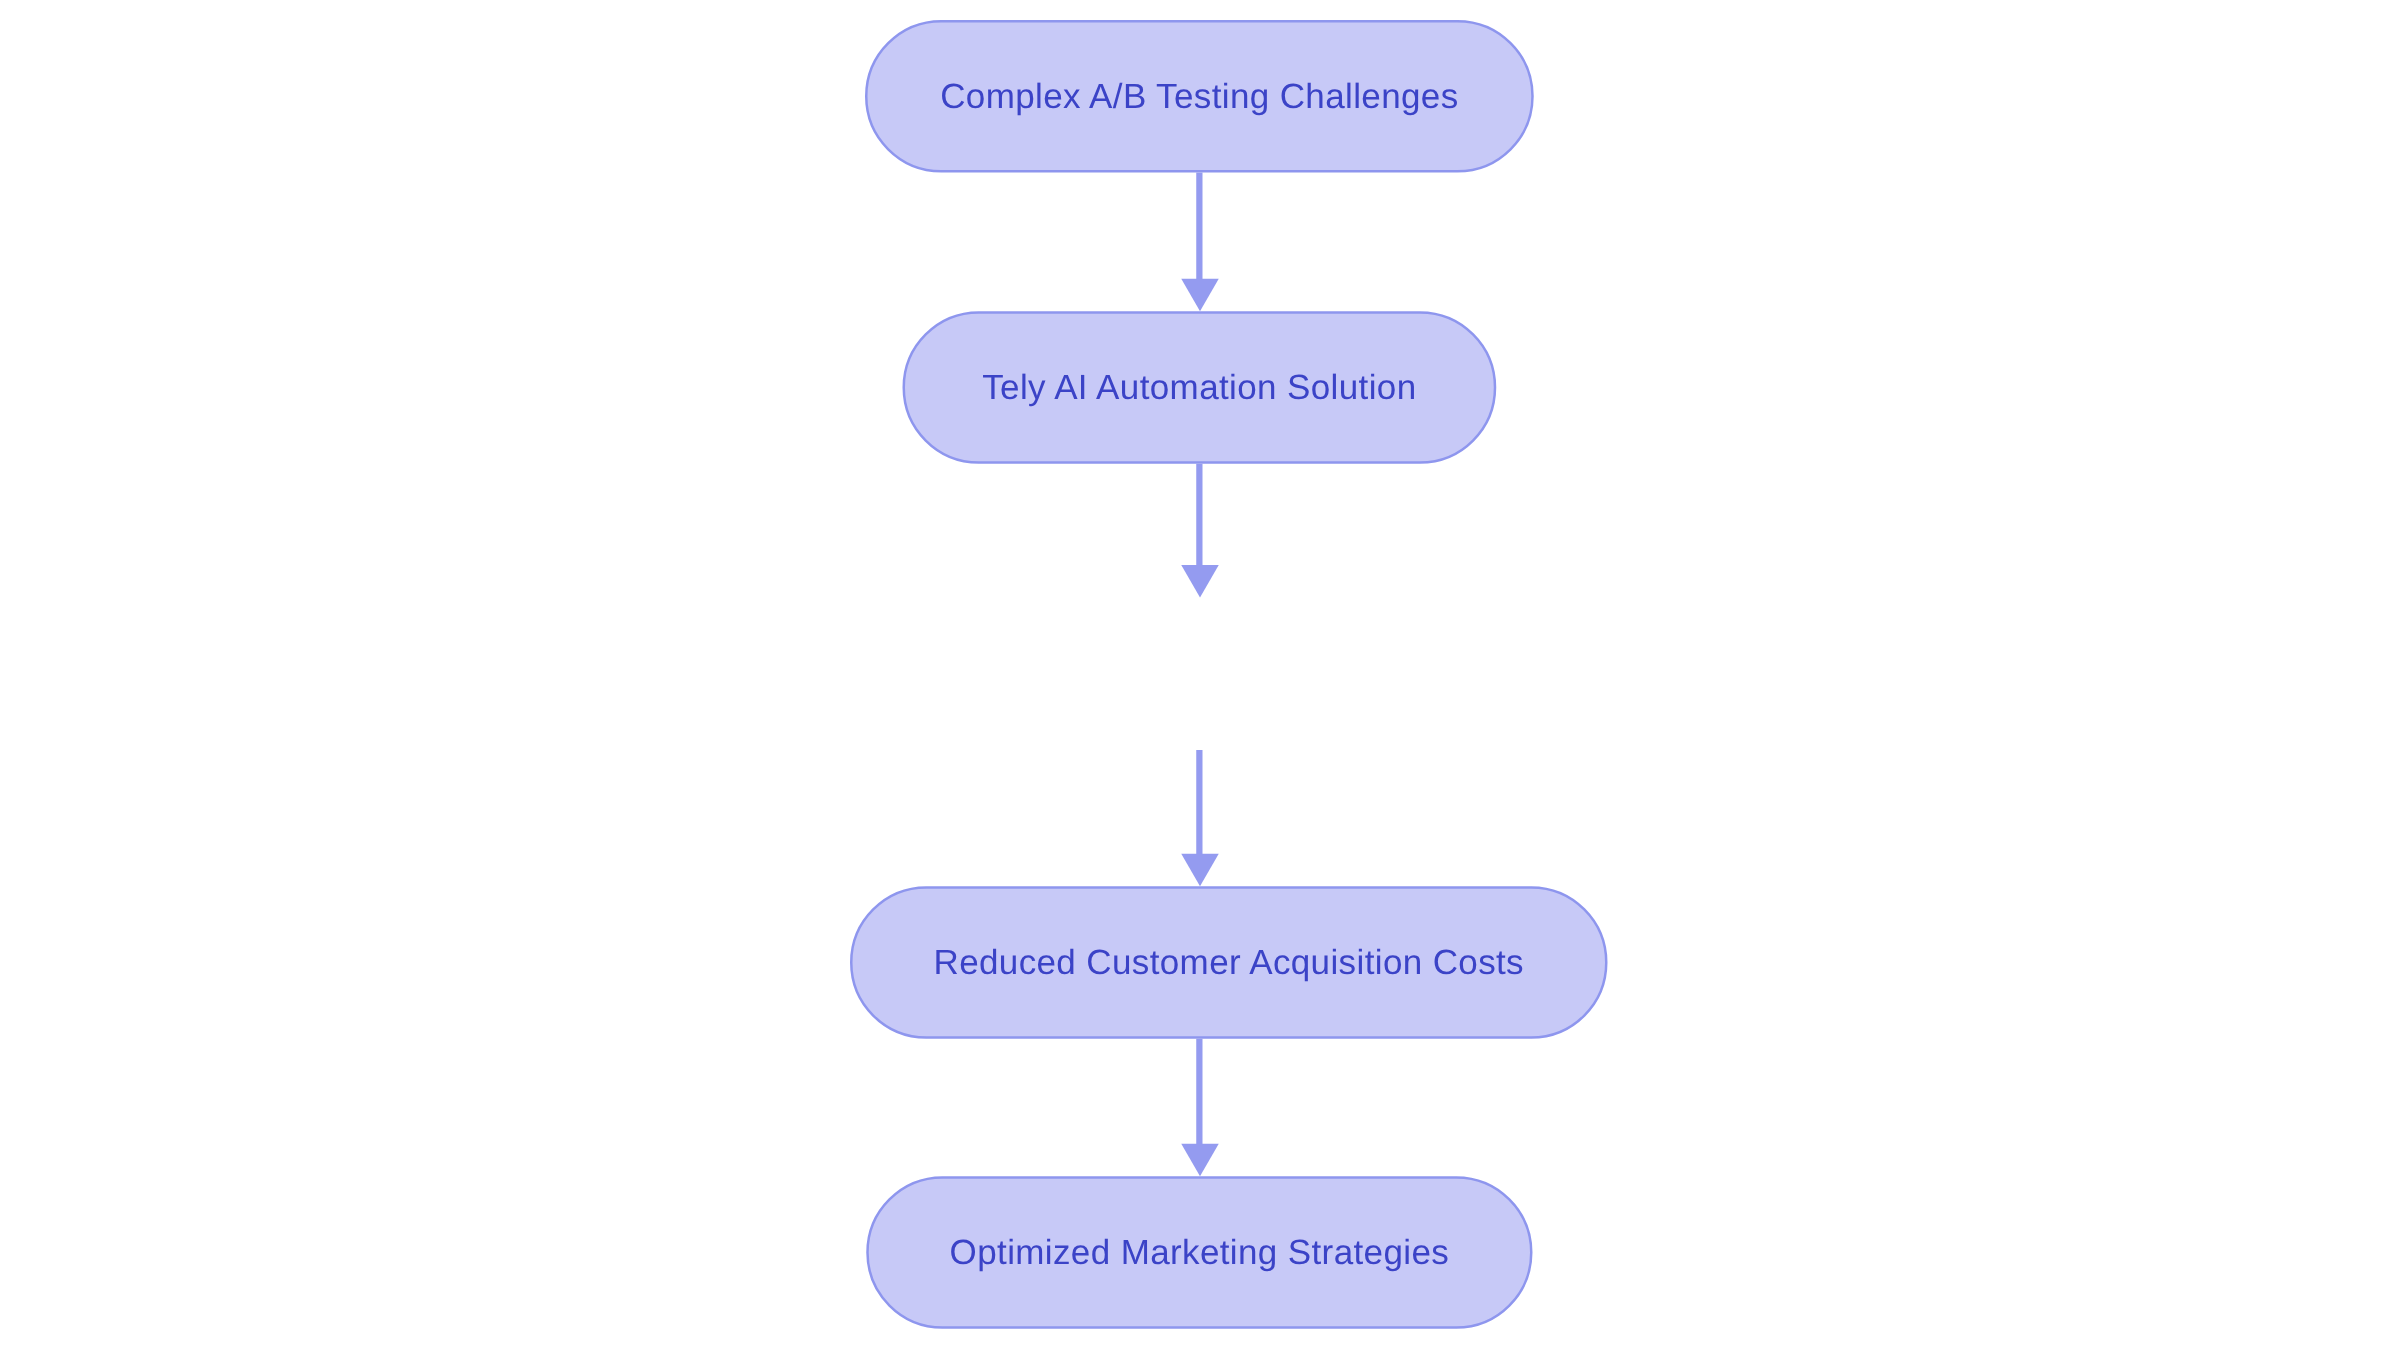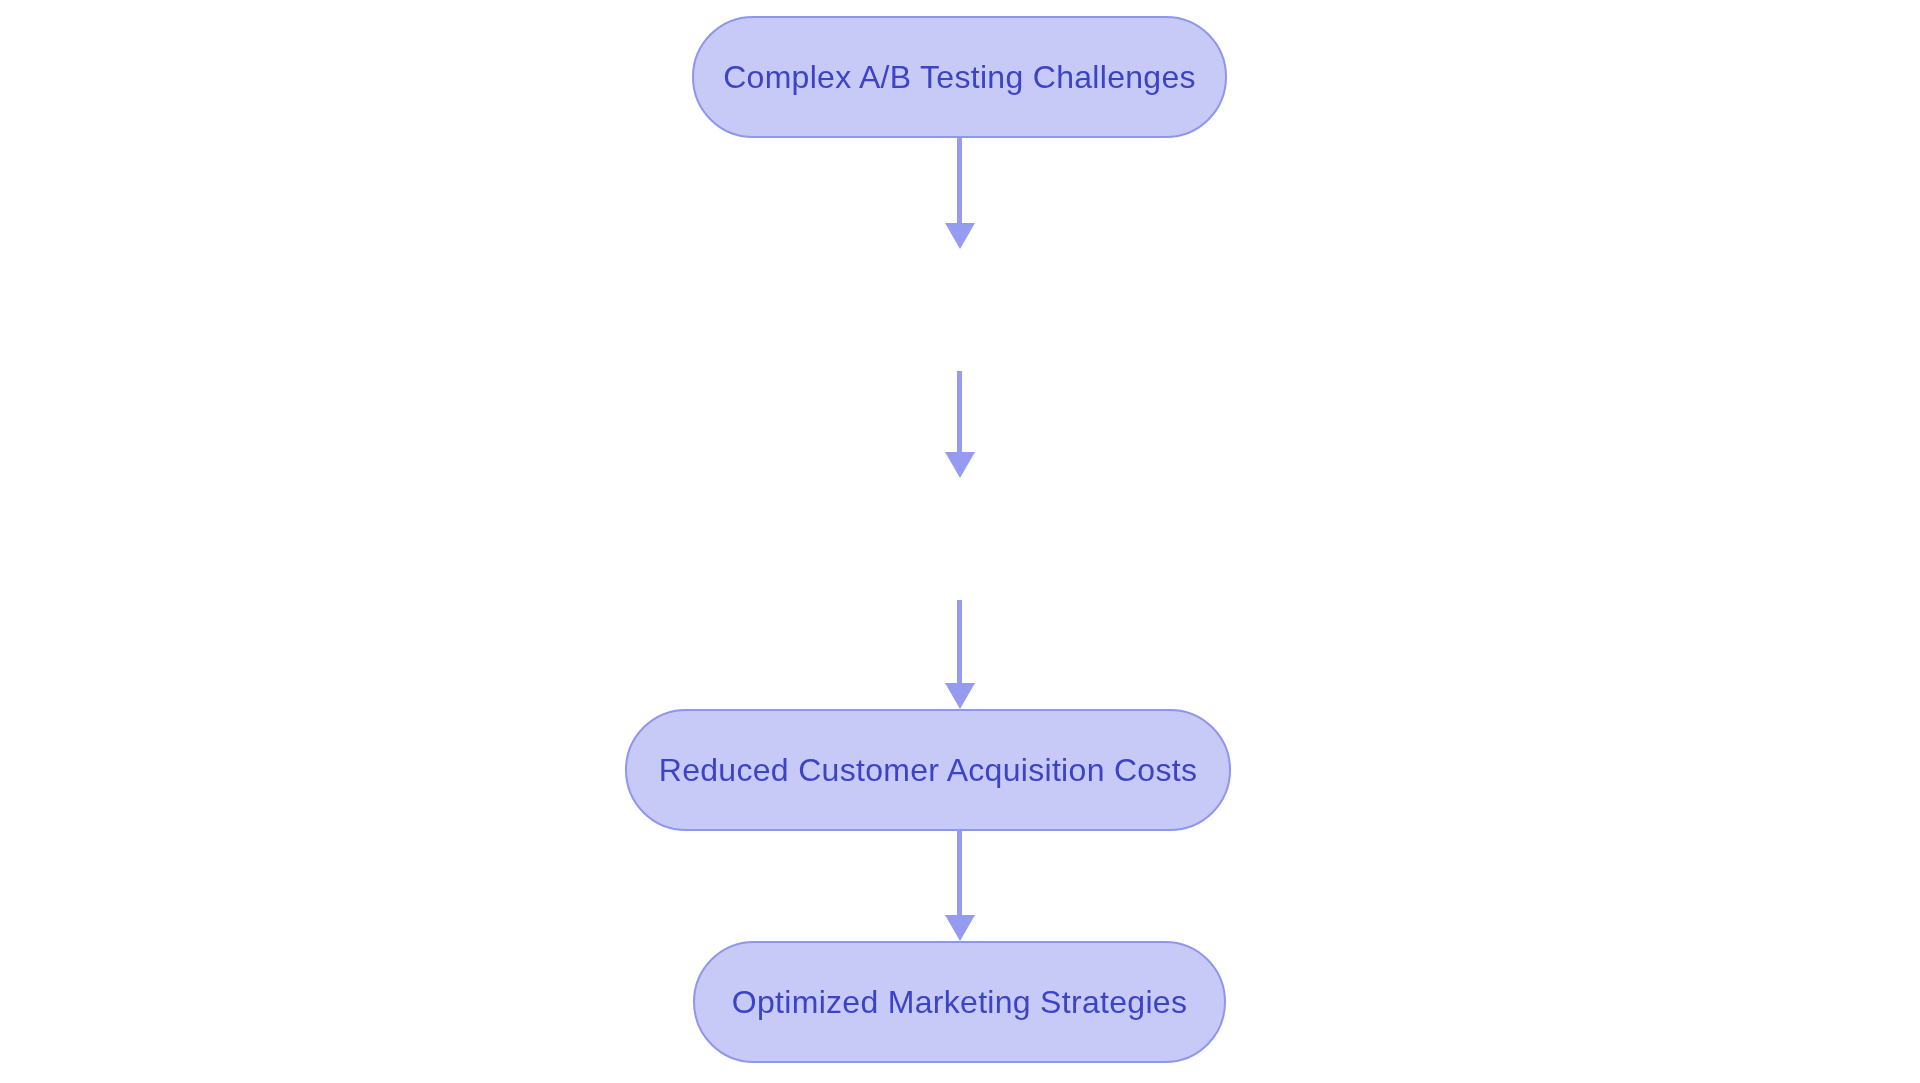--- a/index.html
+++ b/index.html
@@ -22,29 +22,29 @@
   .flow-node {
     position: absolute;
     height: 122px;
     border-radius: 61px;
     background: var(--node-fill);
     border: 2px solid var(--node-border);
     color: var(--node-text);
     display: flex;
     align-items: center;
     justify-content: center;
-    font-size: 32px;
+    font-size: 28px;
     letter-spacing: 0.3px;
     text-align: center;
     white-space: nowrap;
   }
   .n1 { left: 692px; top: 16px;  width: 535px; }
   .n2 { left: 722px; top: 249px; width: 475px; }
   .n3 { left: 727px; top: 478px; width: 465px; }
-  .n4 { left: 625px; top: 709px; width: 606px; }
+  .n4 { left: 680px; top: 709px; width: 606px; }
   .n5 { left: 693px; top: 941px; width: 533px; }
 
   .flow-arrow { position: absolute; }
   .arrow-line {
     position: absolute;
     width: 5px;
     left: 957px;
     background: var(--arrow);
   }
   .arrow-head {
@@ -72,20 +72,23 @@
 
   <div class="flow-node n1">
     <span>Complex A/B Testing Challenges</span>
   </div>
 
   <div class="flow-arrow a1">
     <div class="arrow-line"></div>
     <div class="arrow-head"></div>
   </div>
 
+  <div class="flow-node n2">
+    <span>Tely AI Automation Solution</span>
+  </div>
 
   <div class="flow-arrow a2">
     <div class="arrow-line"></div>
     <div class="arrow-head"></div>
   </div>
 
 
   <div class="flow-arrow a3">
     <div class="arrow-line"></div>
     <div class="arrow-head"></div>

